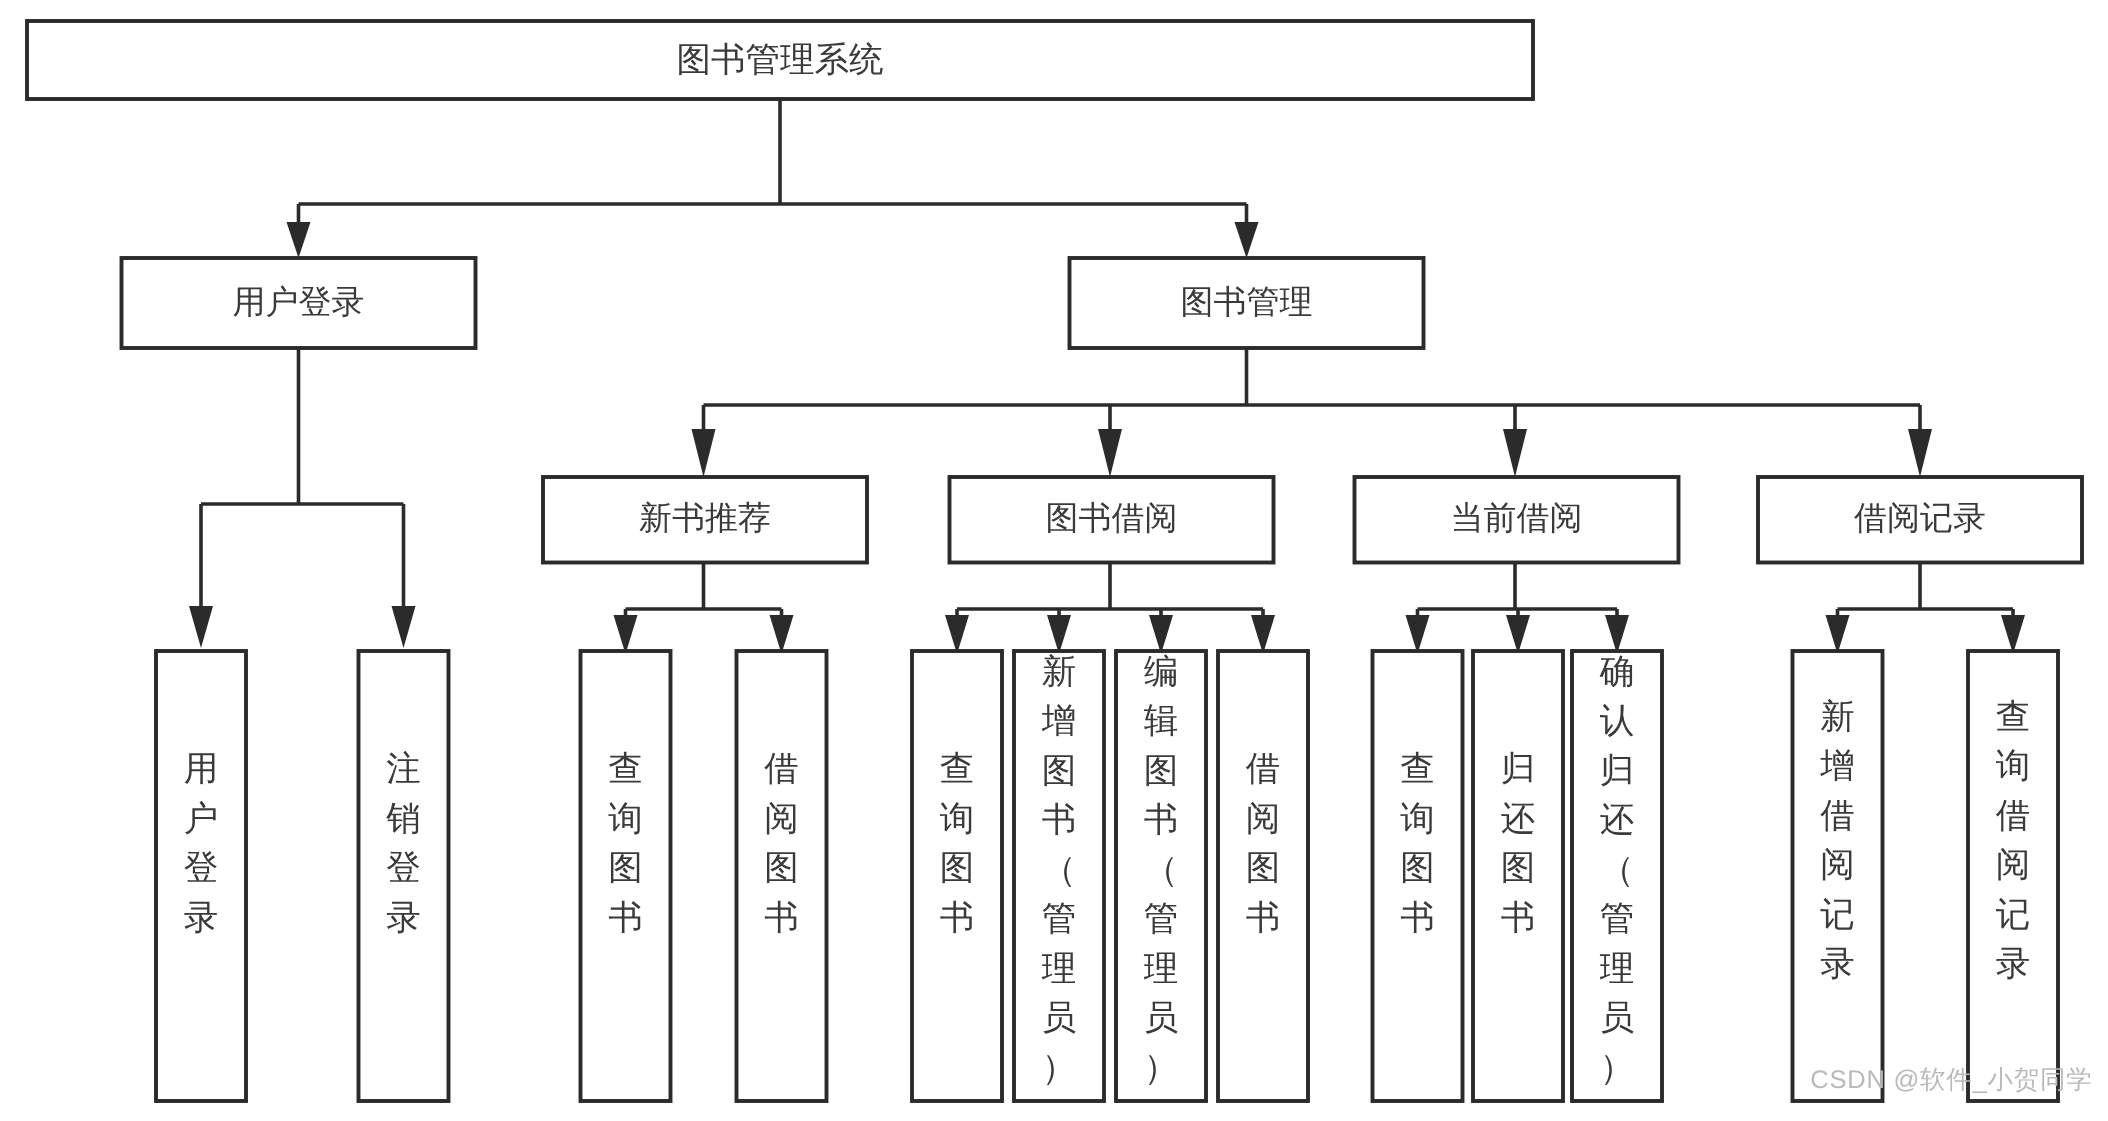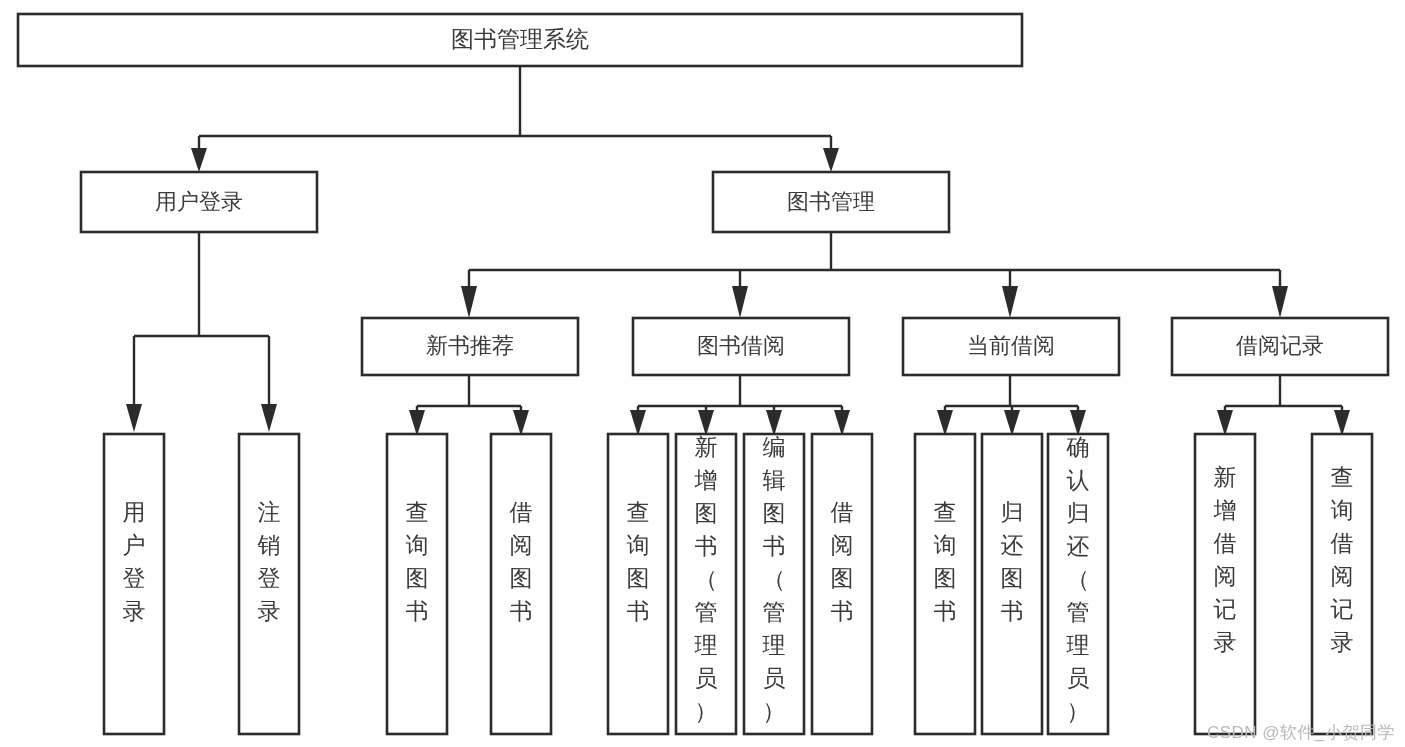--- a/index.html
+++ b/index.html
@@ -58,21 +58,21 @@
   }
   .leaf-label-v {
     font-family: "Liberation Sans", "DejaVu Sans", sans-serif;
     font-size: 23px;
     fill: #3a3a3a;
     text-anchor: middle;
   }
   .watermark {
     position: absolute;
     right: 10px;
-    bottom: 3px;
+    bottom: 16px;
     font-family: "Liberation Sans", "DejaVu Sans", sans-serif;
     font-size: 17px;
     color: #b9b9b9;
     letter-spacing: 0.5px;
     white-space: nowrap;
     user-select: none;
   }
 </style>
 </head>
 <body>

